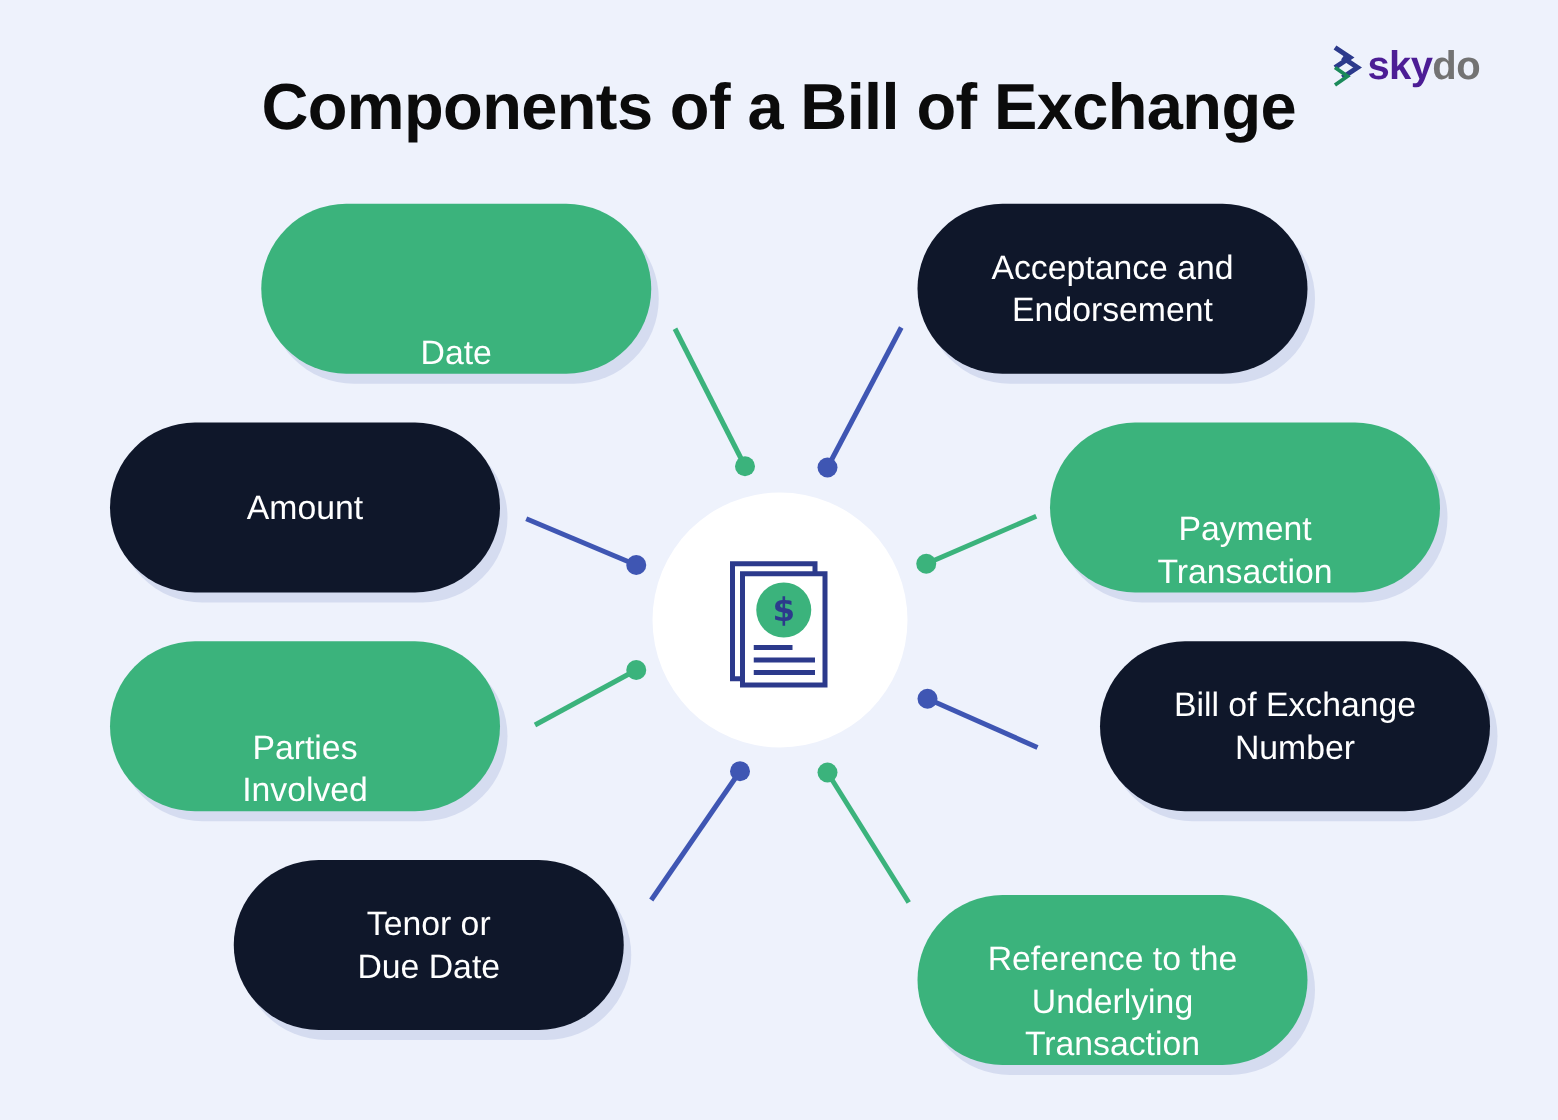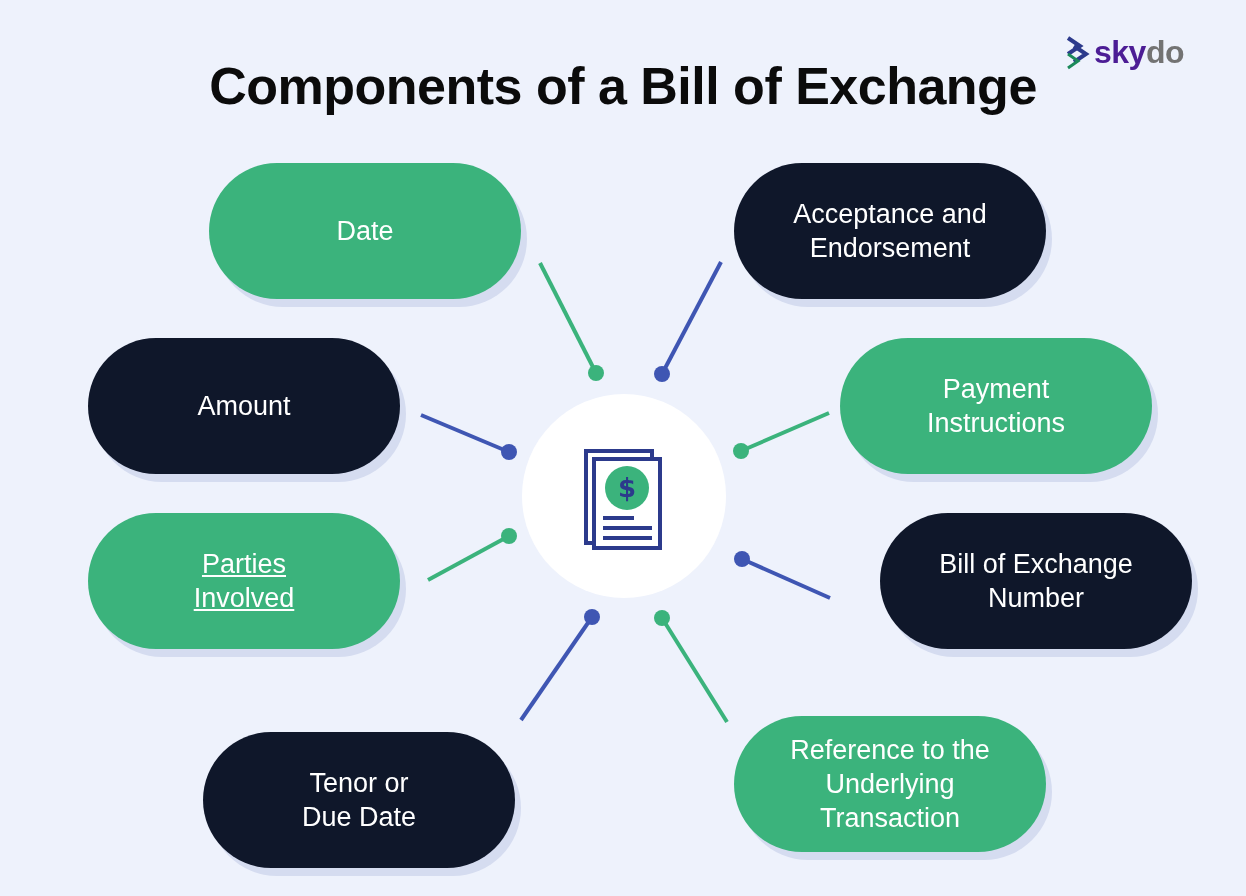--- a/index.html
+++ b/index.html
@@ -30,21 +30,21 @@
     position: absolute;
     width: 312px; height: 136px;
     border-radius: 68px;
     color: #ffffff;
     display: flex; align-items: center; justify-content: center;
     text-align: center;
     font-size: 27px; line-height: 34px;
     box-shadow: 6px 8px 0 #d5dcf0;
     box-sizing: border-box; padding: 0 30px;
   }
-  .pill.green { background: #3bb37c; }
+  .pill.green { background: #3bb37c; align-items: flex-end; }
   .pill.blue { background: #0f172a; }
   .pill span { white-space: pre-line; }
   svg.connectors { position: absolute; left: 0; top: 0; }
   .hub {
     position: absolute; left: 522px; top: 394px;
     width: 204px; height: 204px; border-radius: 50%;
     background: #ffffff;
   }
   .hub svg { position: absolute; left: 0; top: 0; }
 </style>
@@ -100,35 +100,35 @@
     <line x1="81" y1="144" x2="130" y2="144" stroke="#2c3a8c" stroke-width="4"></line>
   </svg>
 </div>
 
 <div class="pill green" style="left:209px; top:163px;">
   <span>Date</span>
 </div>
 <div class="pill blue" style="left:88px; top:338px;">
   <span>Amount</span>
 </div>
-<div class="pill green" style="left:88px; top:513px;text-decoration:underline;">
+<div class="pill green" style="left:88px; top:513px;">
   <span>Parties
 Involved</span>
 </div>
-<div class="pill blue" style="left:203px; top:688px;margin-top:44px;">
+<div class="pill blue" style="left:187px; top:688px;">
   <span>Tenor or
 Due Date</span>
 </div>
 <div class="pill blue" style="left:734px; top:163px;">
   <span>Acceptance and
 Endorsement</span>
 </div>
 <div class="pill green" style="left:840px; top:338px;">
   <span>Payment
-Instructions</span>
+Transaction</span>
 </div>
 <div class="pill blue" style="left:880px; top:513px;">
   <span>Bill of Exchange
 Number</span>
 </div>
 <div class="pill green" style="left:734px; top:688px;margin-top:28px;">
   <span>Reference to the
 Underlying
 Transaction</span>
 </div>

